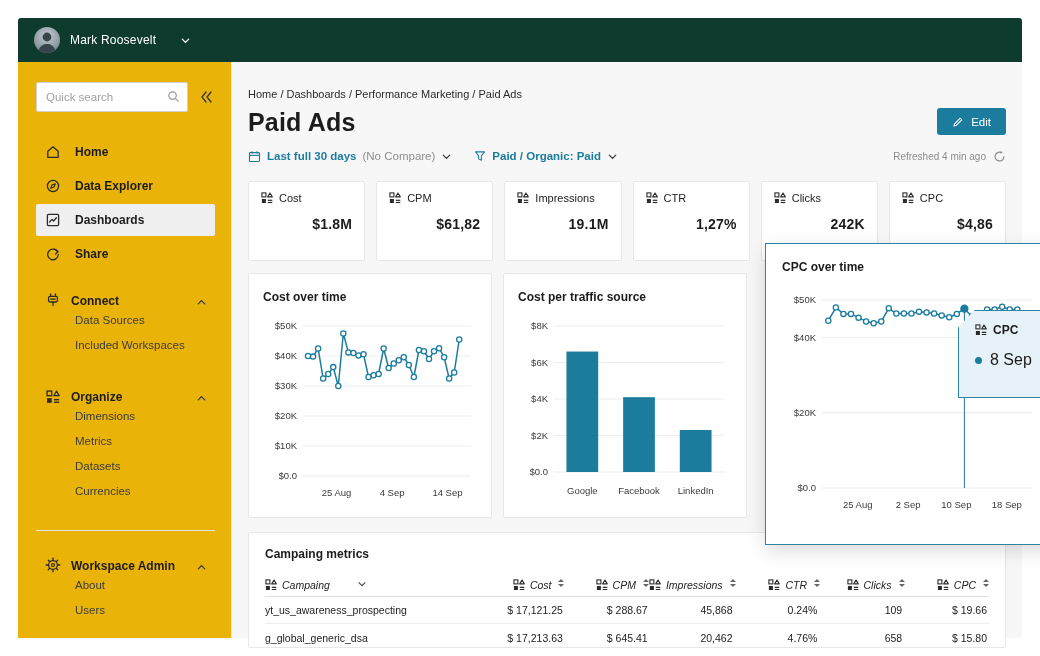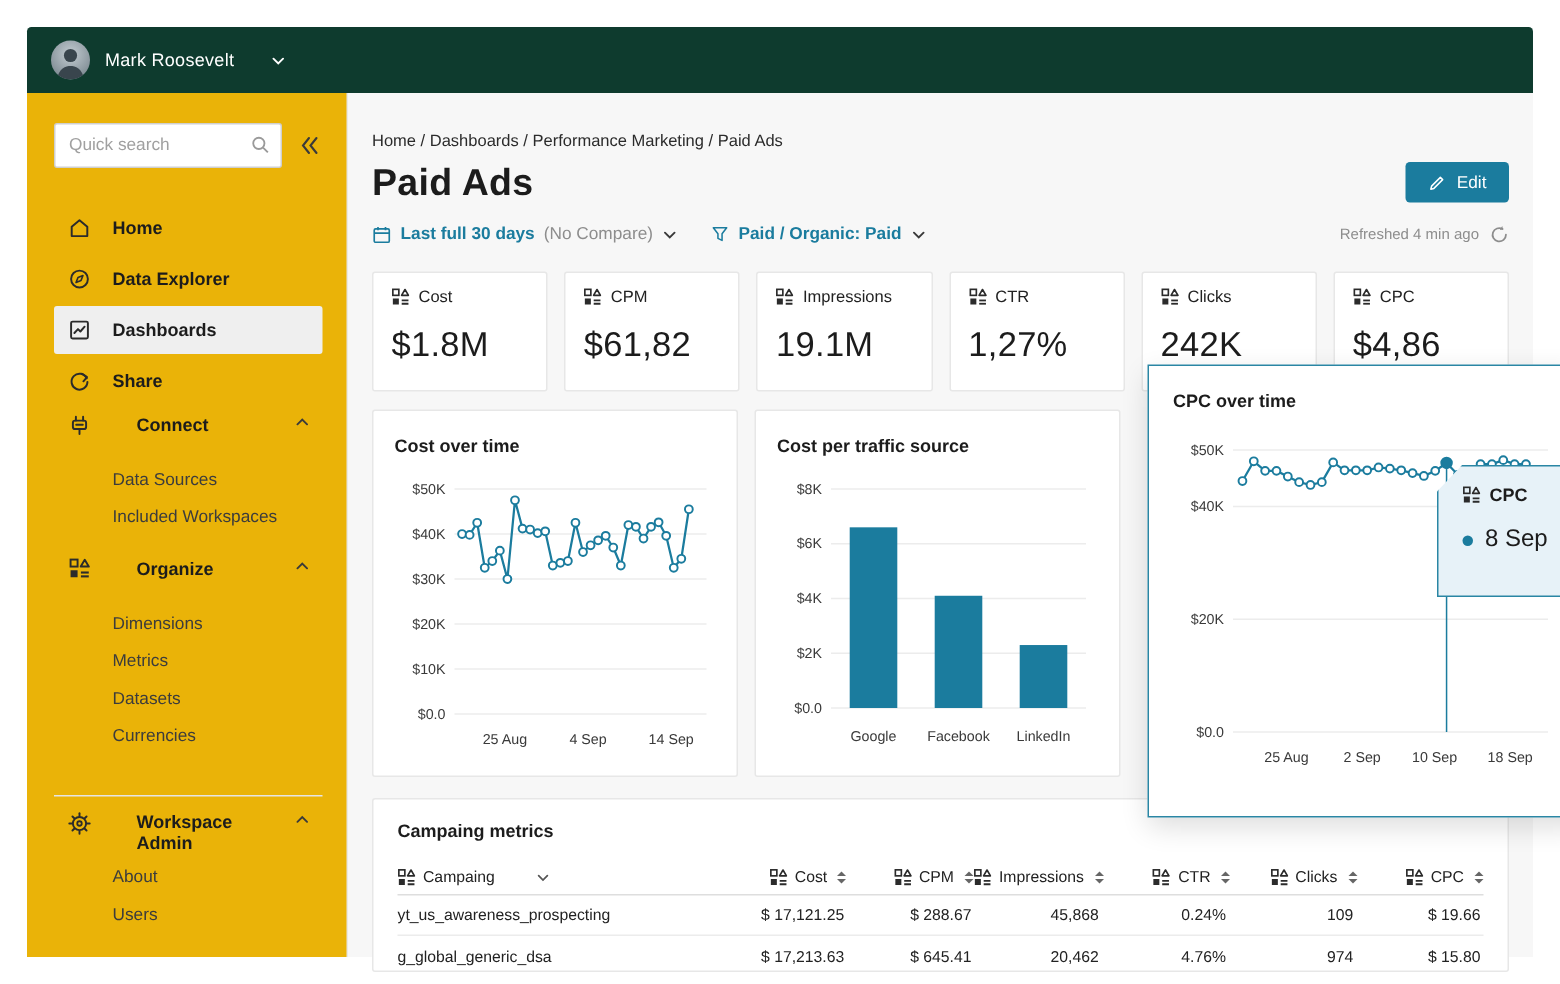--- a/index.html
+++ b/index.html
@@ -26,21 +26,21 @@
   .search-box input { width:100%; height:30px; border:1px solid #cfcfcf; border-radius:2px; padding:0 26px 0 9px;
                       font-size:11.5px; font-family:inherit; color:#333; outline:none; }
   .search-box input::placeholder { color:#a0a0a0; }
   .search-ic { position:absolute; right:7px; top:7px; }
   .collapse-btn { cursor:pointer; display:flex; }
   .nav-item { display:flex; align-items:center; gap:14px; height:32px; padding:0 8px; border-radius:2px;
               font-size:12px; font-weight:600; cursor:pointer; margin-bottom:2px; }
   .nav-item.active { background:#efefef; }
   .nav-ic { width:17px; display:flex; justify-content:center; }
   .nav-sec { margin-top:6px; }
-  .sec-head { display:flex; align-items:flex-start; gap:30px; height:32px; padding:0 8px; font-size:12px; font-weight:600; cursor:pointer; }
+  .sec-head { display:flex; align-items:flex-end; gap:10px; height:32px; padding:0 8px; font-size:12px; font-weight:600; cursor:pointer; }
   .sec-head .grow { flex:1; }
   .sec-child { padding-left:39px; font-size:11.5px; color:#3c3c3c; line-height:25px; cursor:pointer; }
   .side-divider { border-top:1px solid #e5e5e5; margin:26px 0 10px 0; }
 
   
   .main { flex:1; background:#f7f7f7; padding:26px 16px 0 16px; position:relative; }
   .breadcrumb { font-size:11px; color:#2b2b2b; cursor:pointer; }
   .title-row { display:flex; align-items:flex-start; justify-content:space-between; margin-top:8px; }
   .page-title { font-size:25px; font-weight:700; letter-spacing:.2px; }
   .edit-btn { background:#1b7c9e; color:#fff; border:none; border-radius:3px; height:27px; padding:0 15px;
@@ -49,21 +49,21 @@
   .filters { display:flex; align-items:center; gap:22px; }
   .filter-chip { display:flex; align-items:center; gap:6px; font-size:11.5px; cursor:pointer; }
   .filter-chip .flabel { color:#1b7c9e; font-weight:600; }
   .filter-chip .fnote { color:#8d8d8d; font-weight:400; }
   .refreshed { display:flex; align-items:center; gap:7px; font-size:10px; color:#8d8d8d; }
 
   
   .kpi-row { display:flex; gap:11px; margin-top:16px; }
   .kpi-card { flex:1; background:#fff; border:1px solid #e7e7e7; border-radius:2px; height:80px; padding:10px 12px; cursor:pointer; }
   .kpi-head { display:flex; align-items:center; gap:6px; font-size:11px; font-weight:500; color:#222; }
-  .kpi-value { text-align:left; font-size:23px; font-weight:400; margin-top:12px; letter-spacing:.2px; }
+  .kpi-value { text-align:right; font-size:14px; font-weight:700; margin-top:12px; letter-spacing:.2px; }
 
   
   .charts-row { display:flex; gap:11px; margin-top:12px; }
   .chart-card { width:244px; background:#fff; border:1px solid #e7e7e7; border-radius:2px; height:245px; padding:16px 14px; cursor:pointer; }
   .chart-title { font-size:12px; font-weight:700; }
   .chart-box { width:216px; height:188px; margin-top:10px; }
 
   
   .cpc-popup { position:absolute; left:533px; top:181px; width:292px; height:302px; background:#fff;
                border:1.5px solid #2a86a4; box-shadow:0 6px 18px rgba(0,0,0,.14); padding:16px; z-index:6; }
@@ -77,21 +77,21 @@
 
   
   .table-card { margin-top:14px; background:#fff; border:1px solid #e7e7e7; border-radius:2px;
                 height:116px; padding:14px 16px 0 16px; overflow:hidden; }
   .table-title { font-size:12px; font-weight:700; }
   .tgrid { margin-top:12px; }
   .thead, .trow { display:grid; grid-template-columns:215px repeat(6, 1fr); align-items:center; }
   .thead { height:24px; border-bottom:1px solid #dedede; }
   .trow { height:27px; border-bottom:1px solid #ececec; font-size:10.5px; color:#222; cursor:pointer; }
   .trow:last-child { border-bottom:none; }
-  .th { display:flex; align-items:center; gap:5px; font-size:10.5px; font-weight:500; color:#222; cursor:pointer; }
+  .th { display:flex; align-items:flex-start; gap:5px; font-size:10.5px; font-weight:500; color:#222; cursor:pointer;font-style:italic; }
   .th.num, .td.num { justify-content:flex-end; text-align:right; }
   .td.num { padding-right:2px; }
   .sort { display:inline-flex; flex-direction:column; gap:2px; margin-left:2px; }
   .sort i { width:0; height:0; border-left:3px solid transparent; border-right:3px solid transparent; display:block; }
   .sort .up { border-bottom:3.5px solid #666; }
   .sort .down { border-top:3.5px solid #666; }
 
   .mi { width:12px; height:12px; color:#2b2b2b; flex:none; }
   svg text { font-family:"Liberation Sans", sans-serif; }
   .defs { position:absolute; width:0; height:0; overflow:hidden; }
@@ -518,21 +518,21 @@
             <div class="td num">0.24%</div>
             <div class="td num">109</div>
             <div class="td num">$ 19.66</div>
           </div>
           <div class="trow">
             <div class="td">g_global_generic_dsa</div>
             <div class="td num">$ 17,213.63</div>
             <div class="td num">$ 645.41</div>
             <div class="td num">20,462</div>
             <div class="td num">4.76%</div>
-            <div class="td num">974</div>
+            <div class="td num">658</div>
             <div class="td num">$ 15.80</div>
           </div>
         </div>
       </div>
 
       <div class="cpc-popup">
         <div class="chart-title">CPC over time</div>
         <div class="cpc-box"><svg width="258" height="226" viewBox="0 0 258 226">
               <line x1="40" x2="250" y1="12" y2="12" stroke="#ececec" stroke-width="1"></line>
               <text x="34" y="15" text-anchor="end" font-size="9.5" fill="#3a3a3a">$50K</text>

